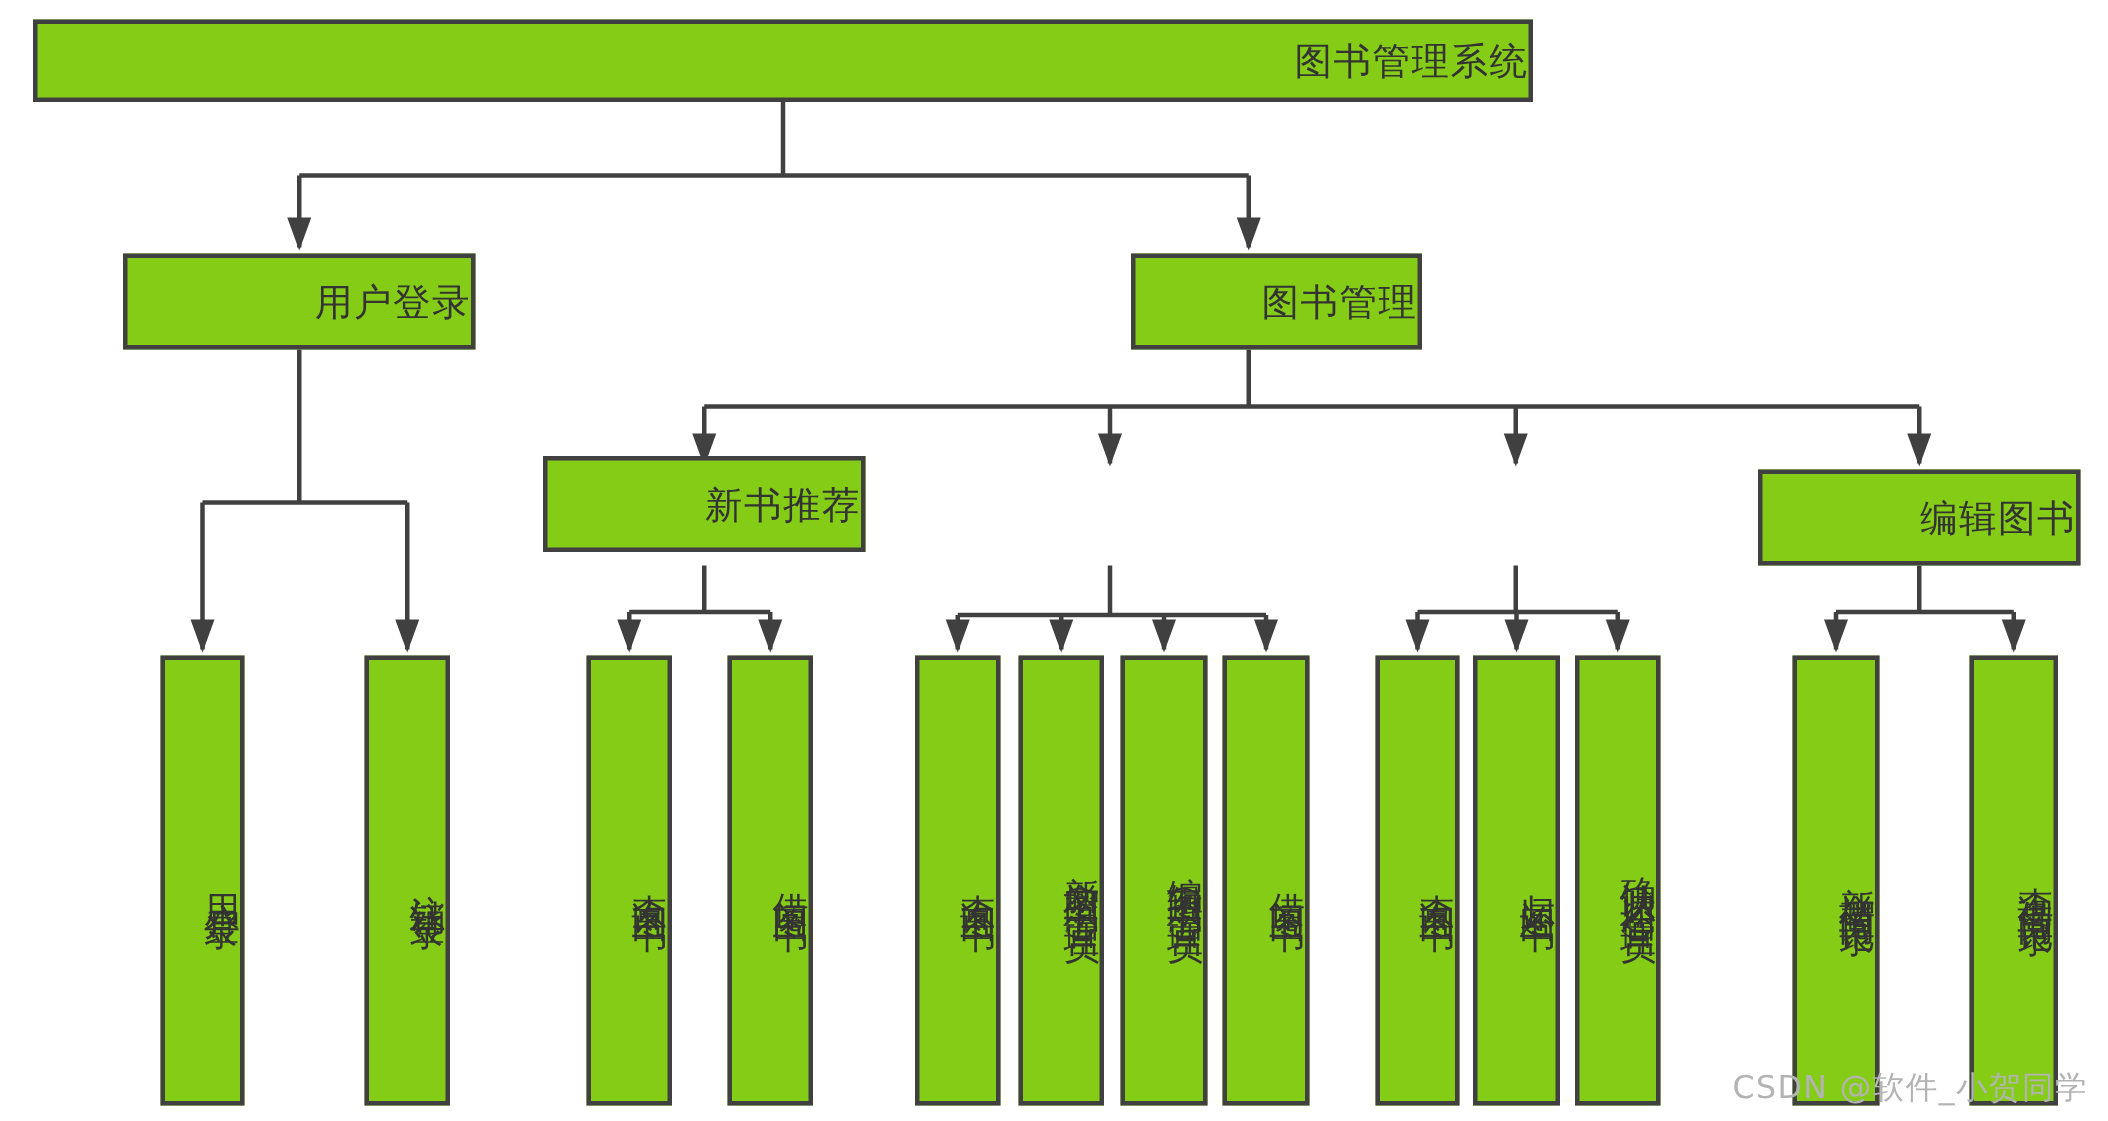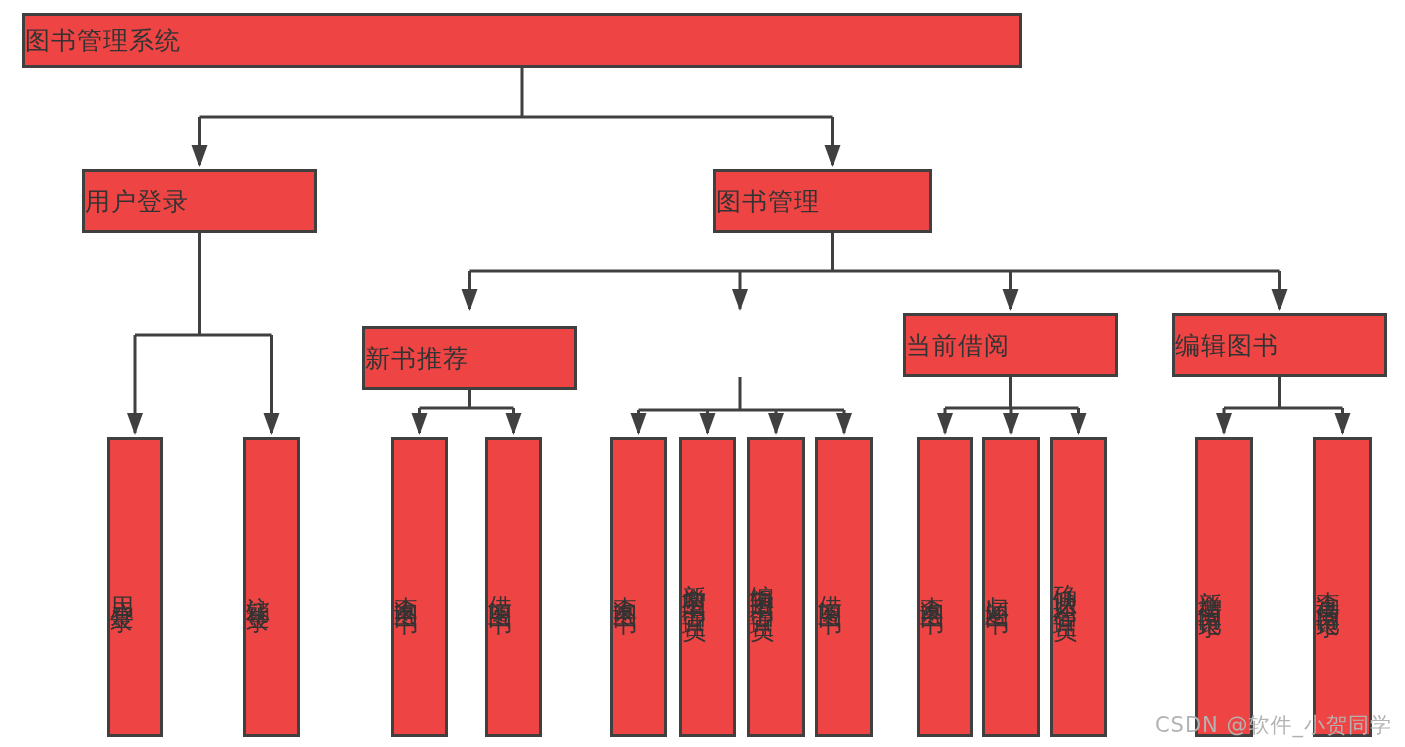--- a/index.html
+++ b/index.html
@@ -14,24 +14,24 @@
     width:1405px;height:747px;
     background:var(--bg);
     overflow:hidden;
     font-family:"DejaVu Sans","Liberation Sans",sans-serif;
   }
   .connectors{position:absolute;left:0;top:0;}
   .box{
     position:absolute;
     box-sizing:border-box;
     border:3px solid var(--line);
-    background:#ef4444;
+    background:#84cc16;
     display:flex;
     align-items:center;
-    justify-content:flex-start;
+    justify-content:flex-end;
     color:var(--text);
   }
   .hbox .label{
     font-size:25px;
     line-height:1;
     white-space:nowrap;
     letter-spacing:1px;
   }
   .vbox .label{
     writing-mode:vertical-rl;
@@ -95,29 +95,26 @@
     </g>
   </svg>
 
   <div class="box hbox" style="left:22px;top:13px;width:1000px;height:55px">
     <span class="label">图书管理系统</span>
   </div>
 
   <div class="box hbox" style="left:82px;top:169px;width:235px;height:64px">
     <span class="label">用户登录</span>
   </div>
-  <div class="box hbox" style="left:713px;top:169px;width:219px;height:64px">
+  <div class="box hbox" style="left:754px;top:169px;width:194px;height:64px">
     <span class="label">图书管理</span>
   </div>
 
-  <div class="box hbox" style="left:362px;top:326px;width:215px;height:64px">
+  <div class="box hbox" style="left:362px;top:304px;width:215px;height:64px">
     <span class="label">新书推荐</span>
-  </div>
-  <div class="box hbox" style="left:903px;top:313px;width:215px;height:64px">
-    <span class="label">当前借阅</span>
   </div>
   <div class="box hbox" style="left:1172px;top:313px;width:215px;height:64px">
     <span class="label">编辑图书</span>
   </div>
 
   <div class="box vbox" style="left:107px;top:437px;width:56px;height:300px">
     <span class="label">用户登录</span>
   </div>
   <div class="box vbox" style="left:243px;top:437px;width:57px;height:300px">
     <span class="label">注销登录</span>

